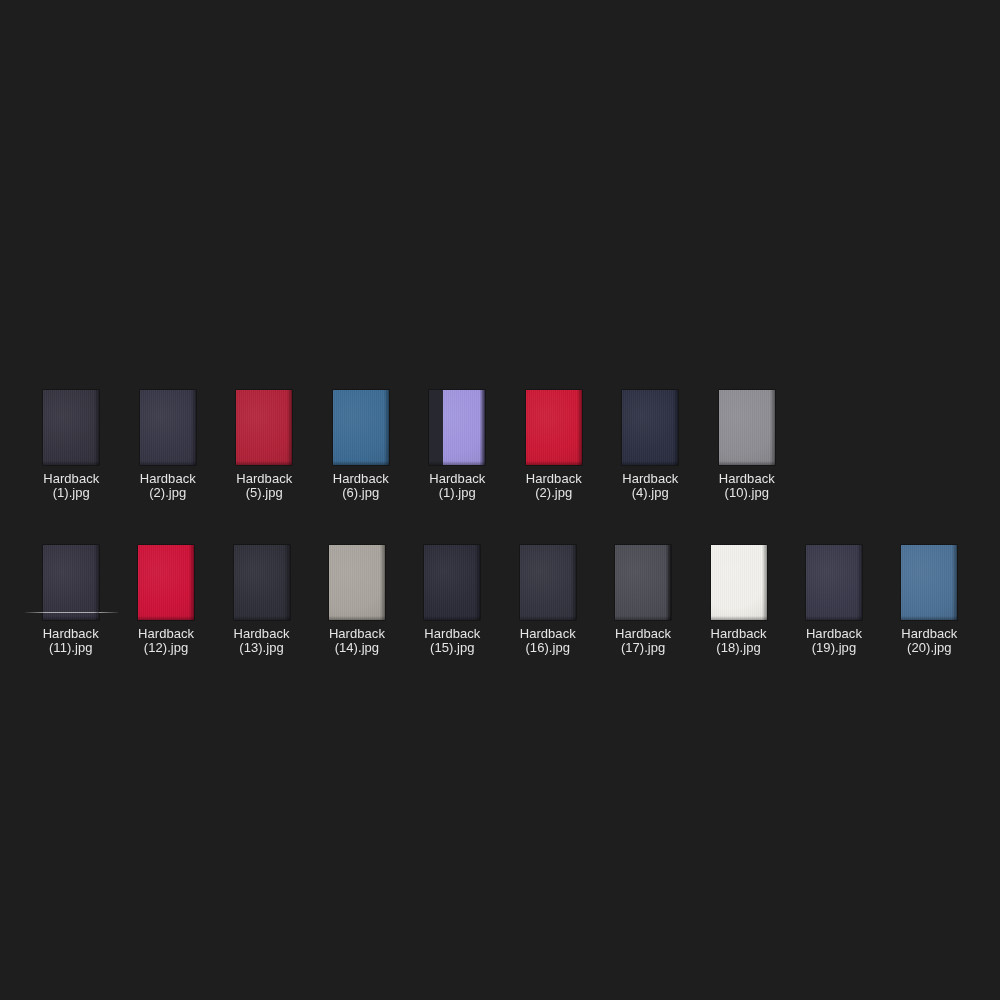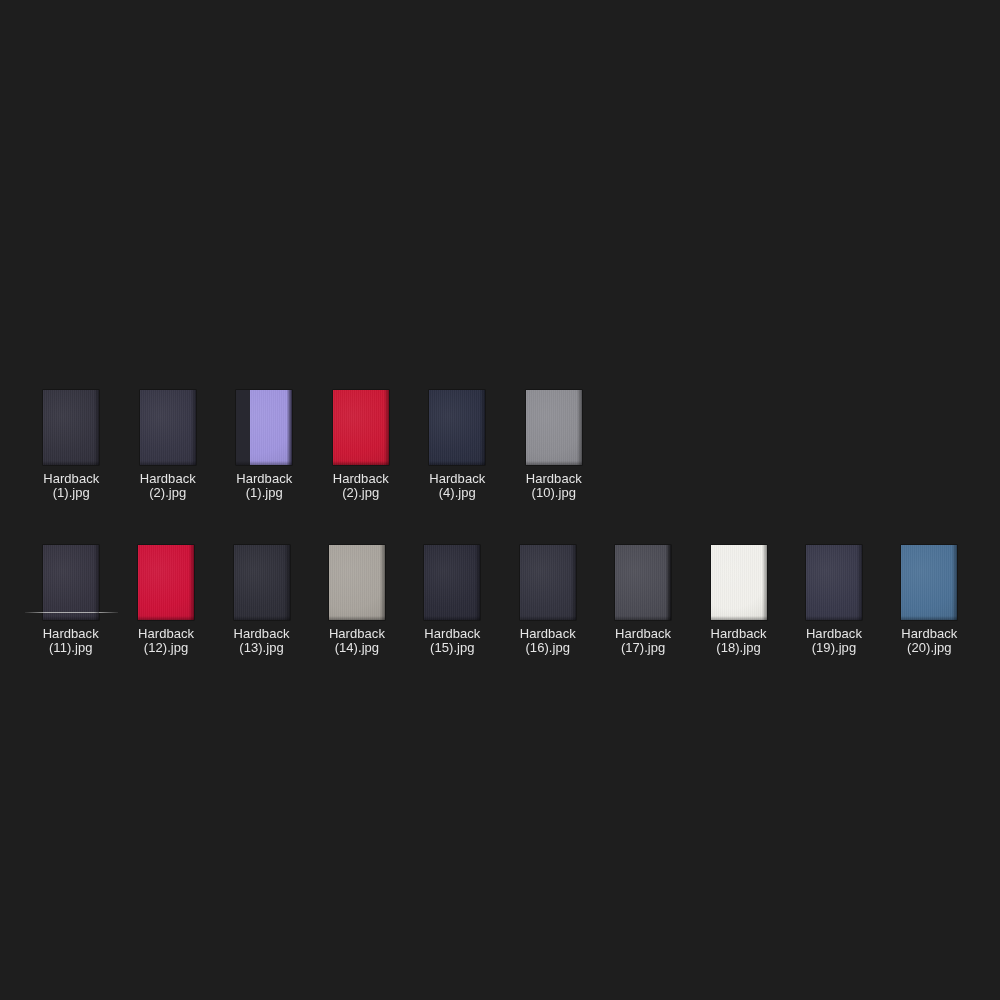--- a/index.html
+++ b/index.html
@@ -157,20 +157,38 @@
           <div class="thumb-box">
             <div class="thumb" style="background: rgb(54, 53, 69);">
               <div class="edge-right"></div>
               <div class="edge-bottom"></div>
             </div>
           </div>
           <div class="file-label" style="color: rgb(230, 230, 230);">Hardback (2).jpg</div>
         </div>
         <div class="file-item">
           <div class="thumb-box">
+            <div class="thumb" style="background: rgb(178, 33, 56);">
+              <div class="edge-right"></div>
+              <div class="edge-bottom"></div>
+            </div>
+          </div>
+          <div class="file-label" style="color: rgb(230, 230, 230);">Hardback (5).jpg</div>
+        </div>
+        <div class="file-item">
+          <div class="thumb-box">
+            <div class="thumb" style="background: rgb(60, 107, 148);">
+              <div class="edge-right"></div>
+              <div class="edge-bottom"></div>
+            </div>
+          </div>
+          <div class="file-label" style="color: rgb(230, 230, 230);">Hardback (6).jpg</div>
+        </div>
+        <div class="file-item">
+          <div class="thumb-box">
             <div class="thumb" style="background: rgb(160, 149, 223);">
               <div class="spine-left" style="background: rgb(40, 40, 48);"></div>
               <div class="edge-right edge-strong"></div>
               <div class="edge-bottom"></div>
             </div>
           </div>
           <div class="file-label" style="color: rgb(230, 230, 230);">Hardback (1).jpg</div>
         </div>
         <div class="file-item">
           <div class="thumb-box">

